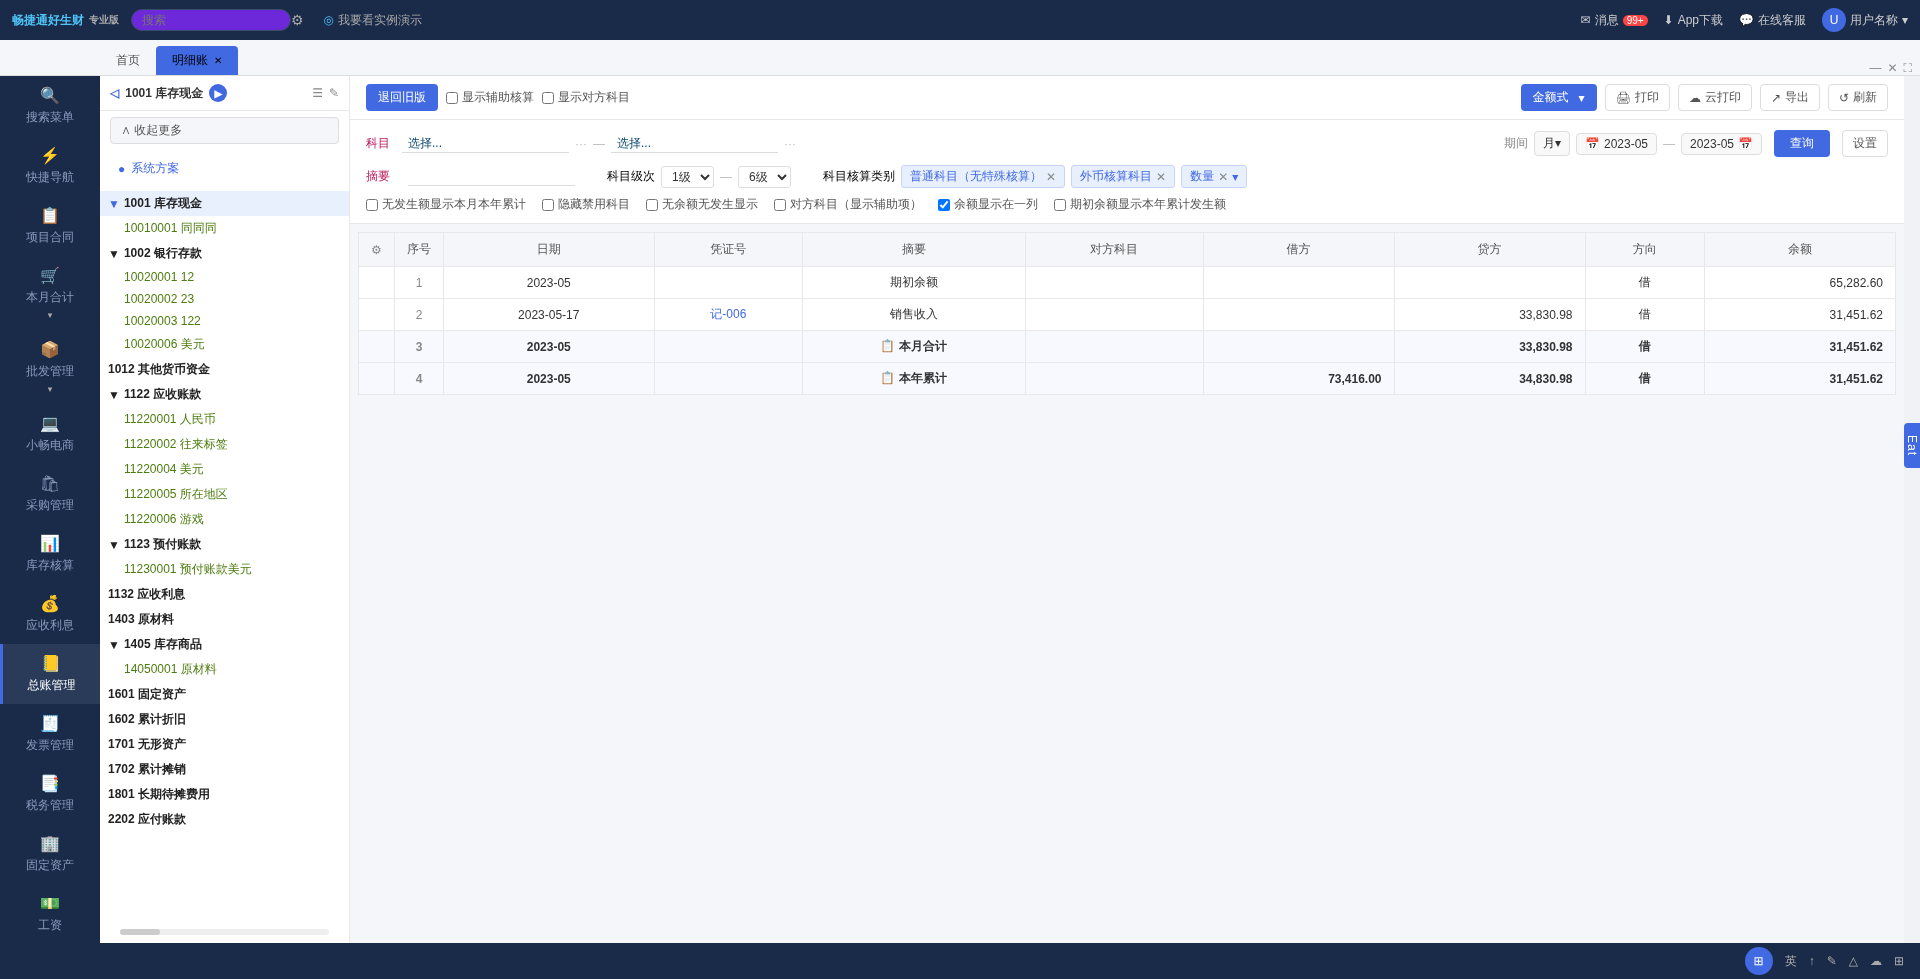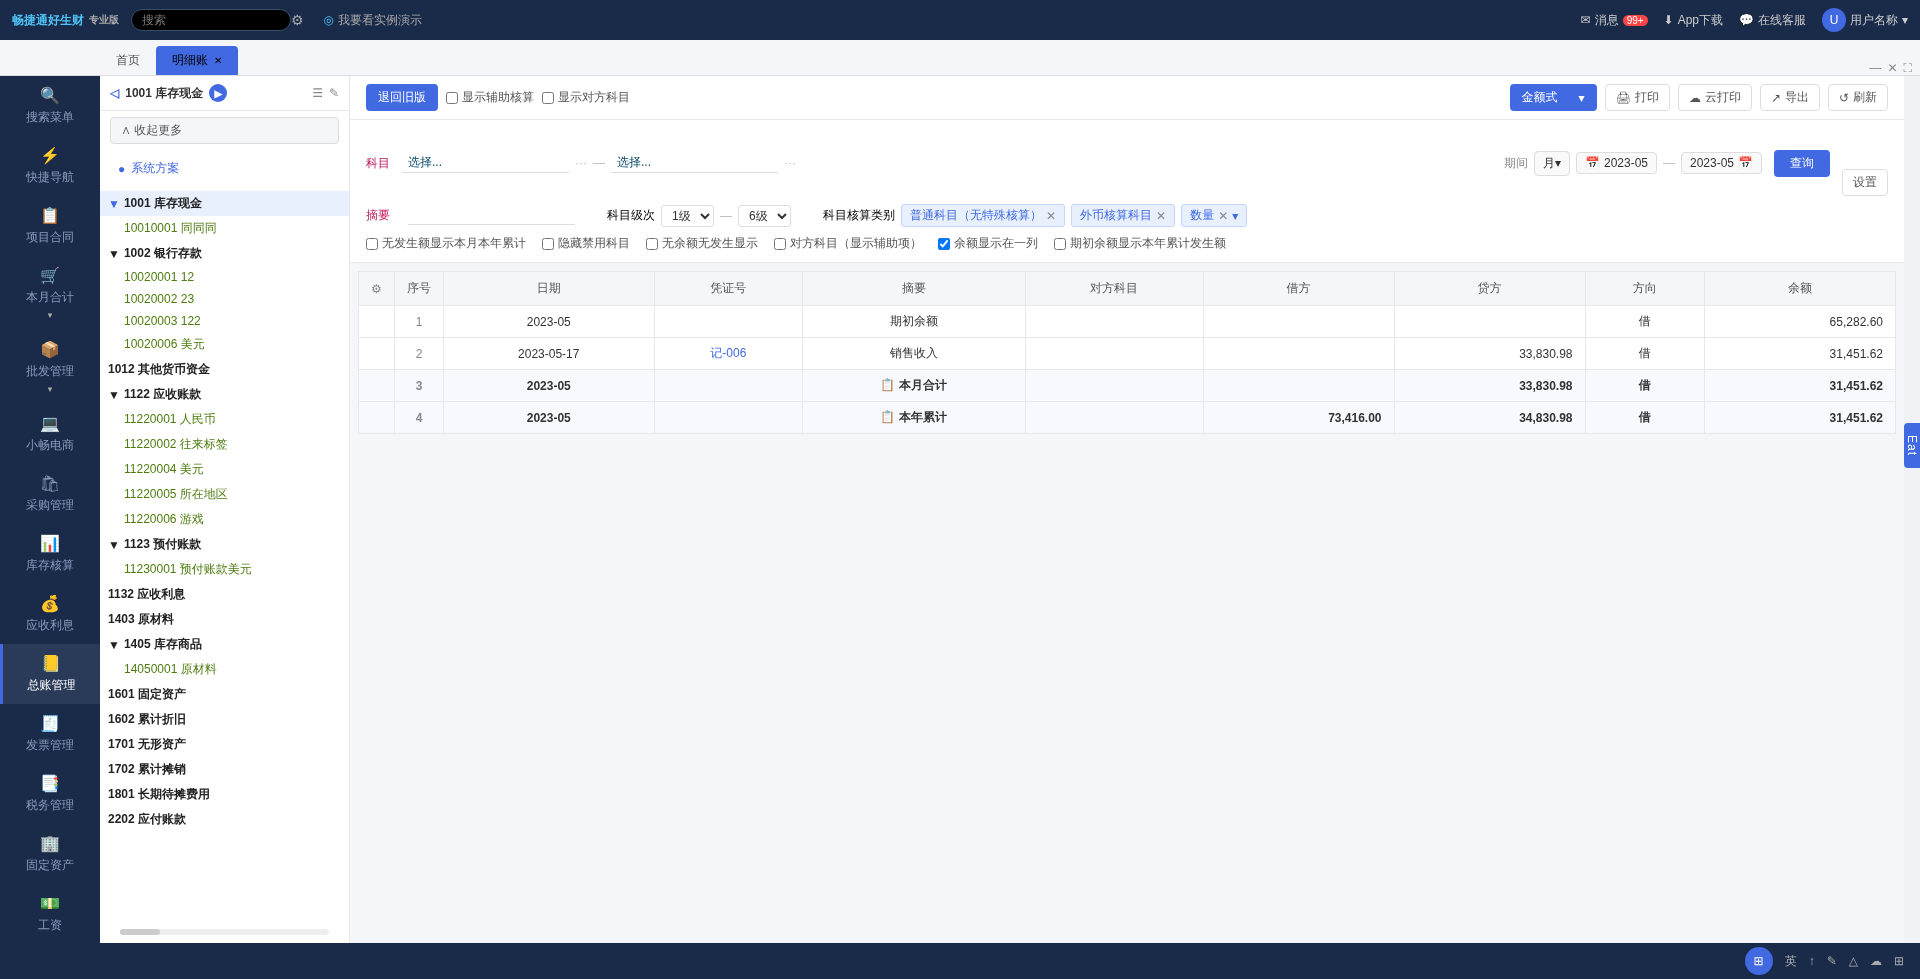--- a/index.html
+++ b/index.html
@@ -2,21 +2,21 @@
 <html><head>
   <meta charset="utf-8">
   <style>
     * { box-sizing: border-box; margin: 0; padding: 0; font-family: 'Microsoft YaHei', '微软雅黑', Arial, sans-serif; font-size: 12px; }
     body { background: #f0f2f5; width: 1920px; height: 979px; overflow: hidden; display: flex; flex-direction: column; }
 
     
     .top-bar { height: 40px; background: #1a2b4a; display: flex; align-items: center; padding: 0 12px; flex-shrink: 0; }
     .top-bar-logo { color: #4fc3f7; font-size: 13px; font-weight: bold; display: flex; align-items: center; gap: 5px; }
     .top-bar-logo .sub { font-size: 10px; color: #aaa; }
-    .top-bar-search { background: #000000; border: 1px solid #3a4b6a; border-radius: 12px; padding: 3px 10px; color: #aaa; width: 160px; margin-left: 12px; }
+    .top-bar-search { background: #6d28d9; border: 1px solid #3a4b6a; border-radius: 12px; padding: 3px 10px; color: #aaa; width: 160px; margin-left: 12px; }
     .top-bar-middle { flex: 1; display: flex; align-items: center; padding-left: 20px; gap: 16px; }
     .top-bar-demo { color: #aaa; font-size: 12px; display: flex; align-items: center; gap: 4px; }
     .top-bar-demo .icon { color: #4fc3f7; }
     .top-bar-right { display: flex; align-items: center; gap: 16px; color: #ccc; }
     .top-bar-right .item { display: flex; align-items: center; gap: 4px; cursor: pointer; }
     .badge { background: #ff4444; color: white; border-radius: 8px; padding: 0 4px; font-size: 10px; }
     .gear-icon { color: #aaa; cursor: pointer; font-size: 14px; }
 
     
     .tab-bar { height: 36px; background: #f5f6fa; display: flex; align-items: flex-end; padding: 0 0 0 100px; border-bottom: 1px solid #ddd; flex-shrink: 0; }
@@ -51,39 +51,39 @@
     .scroll-indicator { height: 6px; background: #eee; margin: 4px 10px; border-radius: 3px; position: relative; }
     .scroll-thumb { width: 40px; height: 6px; background: #ccc; border-radius: 3px; }
 
     
     .content-area { flex: 1; display: flex; flex-direction: column; overflow: hidden; background: #f5f6fa; }
     .content-toolbar { background: #fff; padding: 8px 16px; display: flex; align-items: center; justify-content: space-between; border-bottom: 1px solid #e8e8e8; flex-shrink: 0; }
     .toolbar-left { display: flex; align-items: center; gap: 8px; }
     .toolbar-right { display: flex; align-items: center; gap: 8px; }
     .btn-back { background: #4169e1; color: white; border: none; padding: 5px 12px; border-radius: 4px; cursor: pointer; font-size: 12px; }
     .btn-outline { border: 1px solid #ddd; background: white; padding: 4px 10px; border-radius: 4px; cursor: pointer; color: #555; font-size: 12px; display: flex; align-items: center; gap: 4px; }
-    .btn-primary-dropdown { background: #4169e1; color: white; border: none; padding: 5px 12px; border-radius: 4px; cursor: pointer; font-size: 12px; display: flex; align-items: center; gap: 21px; }
+    .btn-primary-dropdown { background: #4169e1; color: white; border: none; padding: 5px 12px; border-radius: 4px; cursor: pointer; font-size: 12px; display: flex; align-items: center; gap: 10px; }
     .checkbox-label { display: flex; align-items: center; gap: 4px; color: #555; cursor: pointer; white-space: nowrap; }
     input[type=checkbox] { width: 12px; height: 12px; }
 
     
     .filter-area { background: #fff; padding: 10px 16px; border-bottom: 1px solid #e8e8e8; flex-shrink: 0; }
     .filter-row { display: flex; align-items: center; gap: 12px; margin-bottom: 8px; }
     .filter-row:last-child { margin-bottom: 0; }
     .filter-label { color: #be185d; white-space: nowrap; min-width: 30px; }
     .filter-input { border: none; border-bottom: 1px solid #ddd; padding: 2px 6px; color: #333; min-width: 80px; outline: none; }
     .filter-input.placeholder { color: #0c4a6e; }
     .filter-period { display: flex; align-items: center; gap: 6px; }
     .period-label { color: #888; }
     .period-input { border: 1px solid #ddd; border-radius: 4px; padding: 3px 8px; background: #f9f9f9; color: #333; display: flex; align-items: center; gap: 4px; }
     .filter-tags { display: flex; align-items: center; gap: 6px; flex-wrap: wrap; }
     .filter-tag { background: #e8f0fe; border: 1px solid #c5d5ff; color: #4169e1; padding: 2px 8px; border-radius: 3px; display: flex; align-items: center; gap: 4px; }
     .filter-tag .remove { cursor: pointer; color: #888; }
     .query-btn { background: #4169e1; color: white; border: none; padding: 5px 16px; border-radius: 4px; cursor: pointer; font-size: 12px; }
-    .setting-btn { border: 1px solid #ddd; background: white; padding: 4px 10px; border-radius: 4px; cursor: pointer; color: #555; font-size: 12px; margin-top: 39px; }
+    .setting-btn { border: 1px solid #ddd; background: white; padding: 4px 10px; border-radius: 4px; cursor: pointer; color: #555; font-size: 12px; }
     .filter-options { display: flex; align-items: center; gap: 16px; }
     .filter-option { display: flex; align-items: center; gap: 4px; color: #555; cursor: pointer; }
     .level-dropdown { border: 1px solid #ddd; border-radius: 3px; padding: 2px 6px; color: #333; background: white; }
 
     
     .table-area { flex: 1; overflow: auto; padding: 8px; }
     .data-table { width: 100%; border-collapse: collapse; background: white; }
     .data-table th { background: #f5f6fa; border: 1px solid #e8e8e8; padding: 8px 12px; text-align: center; color: #555; font-weight: normal; white-space: nowrap; }
     .data-table td { border: 1px solid #e8e8e8; padding: 7px 12px; color: #333; }
     .data-table .row-index { text-align: center; color: #888; width: 40px; }

